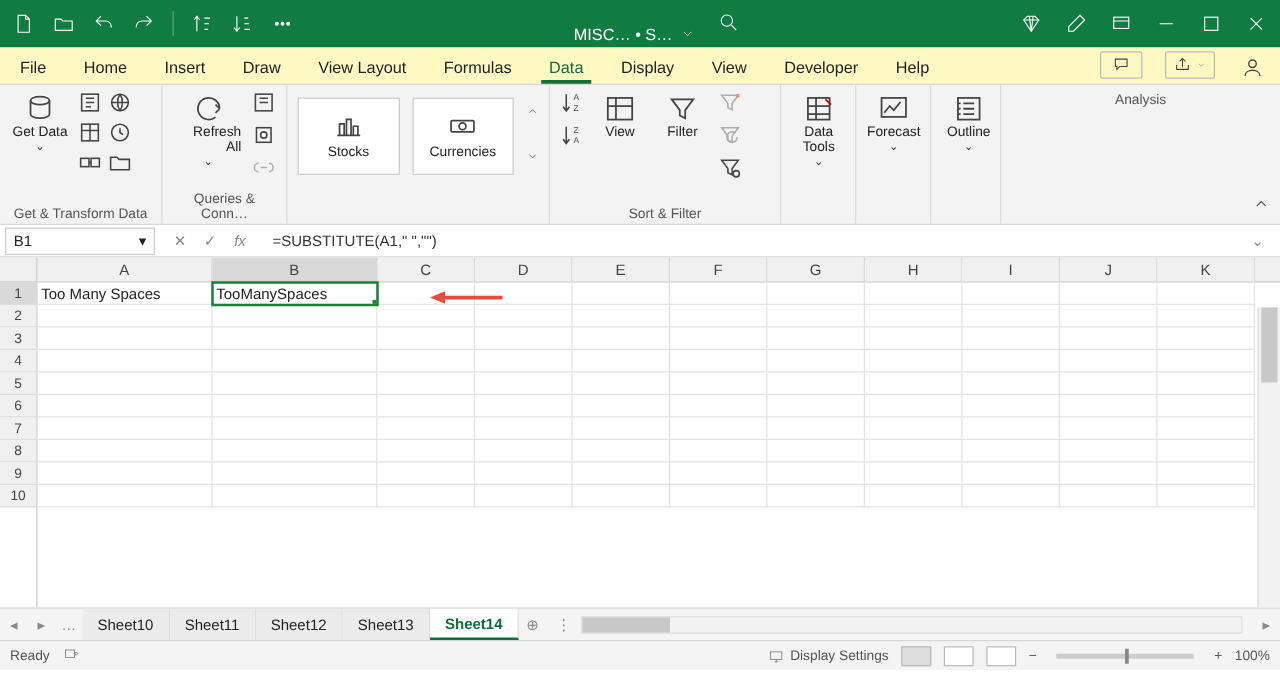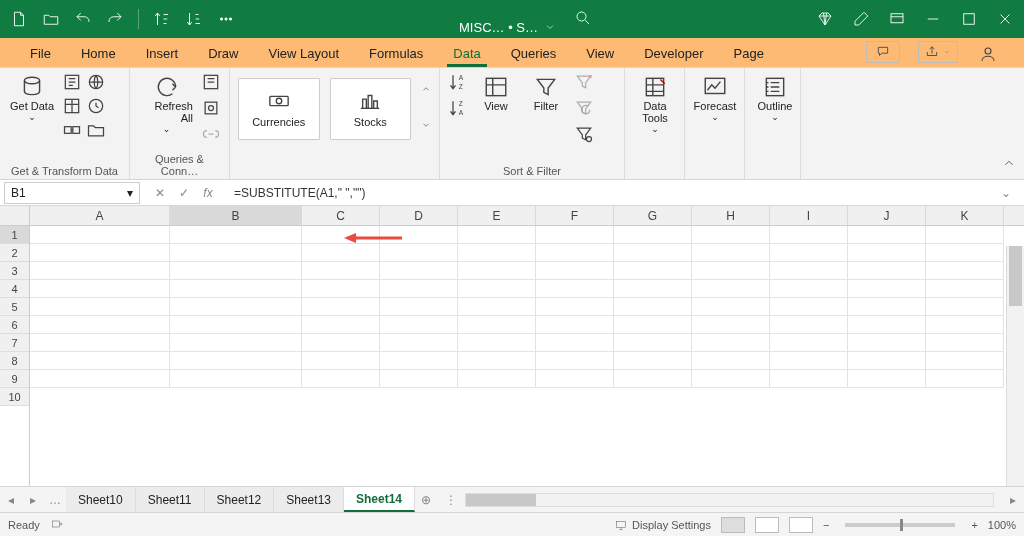--- a/index.html
+++ b/index.html
@@ -9,21 +9,21 @@
   .titlebar { height: 38px; background: #107c41; display: flex; align-items: center; color: #fff; padding: 0 6px; }
   .tb-left { display:flex; align-items:center; gap:6px; }
   .tb-btn { width:26px; height:26px; display:flex; align-items:center; justify-content:center; border-radius:2px; }
   .tb-center { flex:1; display:flex; justify-content:center; align-items:center; gap:18px; }
   .doc-name { font-size:13px; display:flex; align-items:center; gap:6px;margin-top:16px; }
   .tb-right { display:flex; align-items:center; gap:10px; }
   .boxicon { width:18px; height:18px; stroke:#fff; fill:none; stroke-width:1.2; }
   .sep-v { width:1px; height:20px; background: rgba(255,255,255,.3); margin:0 4px; }
 
   
-  .menutabs { height: 30px; background: #fdba74; border-bottom: 1px solid #d6d6d6; display:flex; align-items:flex-end; padding: 0 24px; gap: 18px; }
+  .menutabs { height: 30px; background: #fef9c3; border-bottom: 1px solid #d6d6d6; display:flex; align-items:flex-end; padding: 0 10px; gap: 18px; }
   .menutab { font-size: 13px; color:#222; padding: 4px 6px 6px; cursor:default; }
   .menutab.active { color:#0f6e3a; border-bottom: 3px solid #0f6e3a; padding-bottom:3px; font-weight:500; }
   .mt-spacer { flex:1; }
   .mt-rightbtn { width:34px; height:22px; border:1px solid #bcbcbc; border-radius:2px; display:flex;align-items:center;justify-content:center; margin-bottom:4px;}
   .mt-share { padding:0 6px; gap:4px; width:auto;}
 
   
   .ribbon { height: 112px; background:#f3f3f3; border-bottom:1px solid #d6d6d6; display:flex; position:relative; }
   .rgroup { border-right:1px solid #dcdcdc; padding: 4px 8px 2px; display:flex; flex-direction:column; }
   .rgroup-body { flex:1; display:flex; align-items:flex-start; gap:6px; }
@@ -31,21 +31,21 @@
   .vbtn { display:flex; flex-direction:column; align-items:center; font-size:11px; min-width:44px; padding:2px 2px; }
   .smallgrid { display:grid; grid-template-columns: 20px 20px; gap:4px 4px; }
   .smallcell { width:20px; height:20px; display:flex;align-items:center;justify-content:center;}
   .bigcard { width:86px; height:62px; border:1px solid #ccc; background:#fff; border-radius:1px; display:flex;flex-direction:column;align-items:center;justify-content:center; gap:4px; font-size:11px;}
   .ribicon { width:20px; height:20px; stroke:#444; fill:none; stroke-width:1.5;}
   .ribicon-lg { width:30px; height:26px; stroke:#444; fill:none; stroke-width:1.3;}
   .collapse { position:absolute; right:8px; bottom:6px; }
 
   
   .fxrow { height:26px; border-bottom:1px solid #d6d6d6; display:flex; align-items:center; background:#fff;}
-  .namebox { width:136px; border:1px solid #ccc; height:22px; display:flex; align-items:center; padding:0 6px; font-size:12px; margin-left:4px;}
+  .namebox { width:120px; border:1px solid #ccc; height:22px; display:flex; align-items:center; padding:0 6px; font-size:12px; margin-left:4px;}
   .namebox .dd { margin-left:auto; }
   .fxbtns { display:flex; align-items:center; gap:4px; padding:0 10px; }
   .fxinput { flex:1; padding:0 6px; font-size:12px; color:#333; }
   .fxbtn { width:20px; height:18px; display:flex;align-items:center;justify-content:center; color:#888;}
 
   
   .gridwrap { display:flex; height: 260px; position:relative; }
   .rownums { width:30px; border-right:1px solid #ccc; }
   .colhead { height:20px; display:flex; margin-left:30px; border-bottom:1px solid #ccc; background:#f0f0f0;}
   .corner { position:absolute; left:0; width:30px; height:20px; background:#f0f0f0; border-right:1px solid #ccc; border-bottom:1px solid #ccc;}
@@ -176,24 +176,24 @@
 </div>
 
 <div class="menutabs">
   <div class="menutab">File</div>
   <div class="menutab">Home</div>
   <div class="menutab">Insert</div>
   <div class="menutab">Draw</div>
   <div class="menutab">View Layout</div>
   <div class="menutab">Formulas</div>
   <div class="menutab active">Data</div>
-  <div class="menutab">Queries</div>
+  <div class="menutab">Display</div>
   <div class="menutab">View</div>
   <div class="menutab">Developer</div>
-  <div class="menutab">Page</div>
+  <div class="menutab">Help</div>
   <div class="mt-spacer"></div>
   <div class="mt-rightbtn">
       <svg class="ribicon" style="width:16px;height:14px" viewBox="0 0 24 24">
         <path d="M4 4h16v10H10l-4 4v-4H4z"></path>
       </svg>
     </div>
   <div class="mt-rightbtn mt-share">
       <svg class="ribicon" style="width:14px;height:14px" viewBox="0 0 24 24">
         <path d="M4 12v6h16v-6M12 3v12M8 7l4-4 4 4"></path>
       </svg>
@@ -292,31 +292,31 @@
           </div>
       </div>
     </div>
     <div class="rgroup-label">Queries &amp; Conn…</div>
   </div>
 
   <div class="rgroup" style="width:210px">
     <div class="rgroup-body" style="justify-content:center;gap:10px;padding-top:6px">
       <div class="bigcard">
         <svg class="ribicon" style="width:26px;height:22px" viewBox="0 0 24 24">
+            <path d="M4 20V10h4v10M10 20V6h4v14M16 20v-8h4v8"></path>
+            <path d="M2 20h20"></path>
+          </svg>
+        <span>Stocks</span>
+      </div>
+      <div class="bigcard">
+        <svg class="ribicon" style="width:26px;height:22px" viewBox="0 0 24 24">
             <rect x="2" y="7" width="20" height="10" rx="1"></rect>
             <circle cx="12" cy="12" r="3"></circle>
           </svg>
         <span>Currencies</span>
-      </div>
-      <div class="bigcard">
-        <svg class="ribicon" style="width:26px;height:22px" viewBox="0 0 24 24">
-            <path d="M4 20V10h4v10M10 20V6h4v14M16 20v-8h4v8"></path>
-            <path d="M2 20h20"></path>
-          </svg>
-        <span>Stocks</span>
       </div>
       <div style="display:flex;flex-direction:column;gap:26px;padding-top:6px">
         <svg class="ribicon" style="width:10px;height:10px" viewBox="0 0 24 24">
             <path d="M6 15l6-6 6 6"></path>
           </svg>
         <svg class="ribicon" style="width:10px;height:10px" viewBox="0 0 24 24">
             <path d="M6 9l6 6 6-6"></path>
           </svg>
       </div>
     </div>
@@ -414,20 +414,21 @@
             <path d="M8 8h8M8 12h8M8 16h8M4 8h2M4 12h2M4 16h2"></path>
           </svg>
         <span>Outline</span>
         <span style="font-size:9px">⌄</span>
       </div>
     </div>
     <div class="rgroup-label"></div>
   </div>
 
   <div class="rgroup" style="flex:1; border-right:none">
+    <div class="rgroup-label">Analysis</div>
   </div>
   <div class="collapse"><svg class="ribicon" style="width:14px;height:14px" viewBox="0 0 24 24">
         <path d="M6 15l6-6 6 6"></path>
       </svg></div>
 </div>
 
 <div class="fxrow">
   <div class="namebox">
     <span>B1</span>
     <span class="dd">▾</span>
@@ -464,20 +465,33 @@
       <div class="rn">3</div>
       <div class="rn">4</div>
       <div class="rn">5</div>
       <div class="rn">6</div>
       <div class="rn">7</div>
       <div class="rn">8</div>
       <div class="rn">9</div>
       <div class="rn">10</div>
     </div>
   <div class="cells" id="cells">
+    <div class="row">
+        <div class="cell" style="width: 140px;">Too  Many  Spaces</div>
+        <div class="cell selcell" style="width: 132px;">TooManySpaces</div>
+        <div class="cell" style="width: 78px;"></div>
+        <div class="cell" style="width: 78px;"></div>
+        <div class="cell" style="width: 78px;"></div>
+        <div class="cell" style="width: 78px;"></div>
+        <div class="cell" style="width: 78px;"></div>
+        <div class="cell" style="width: 78px;"></div>
+        <div class="cell" style="width: 78px;"></div>
+        <div class="cell" style="width: 78px;"></div>
+        <div class="cell" style="width: 78px;"></div>
+      </div>
       <div class="row">
         <div class="cell" style="width: 140px;"></div>
         <div class="cell" style="width: 132px;"></div>
         <div class="cell" style="width: 78px;"></div>
         <div class="cell" style="width: 78px;"></div>
         <div class="cell" style="width: 78px;"></div>
         <div class="cell" style="width: 78px;"></div>
         <div class="cell" style="width: 78px;"></div>
         <div class="cell" style="width: 78px;"></div>
         <div class="cell" style="width: 78px;"></div>

